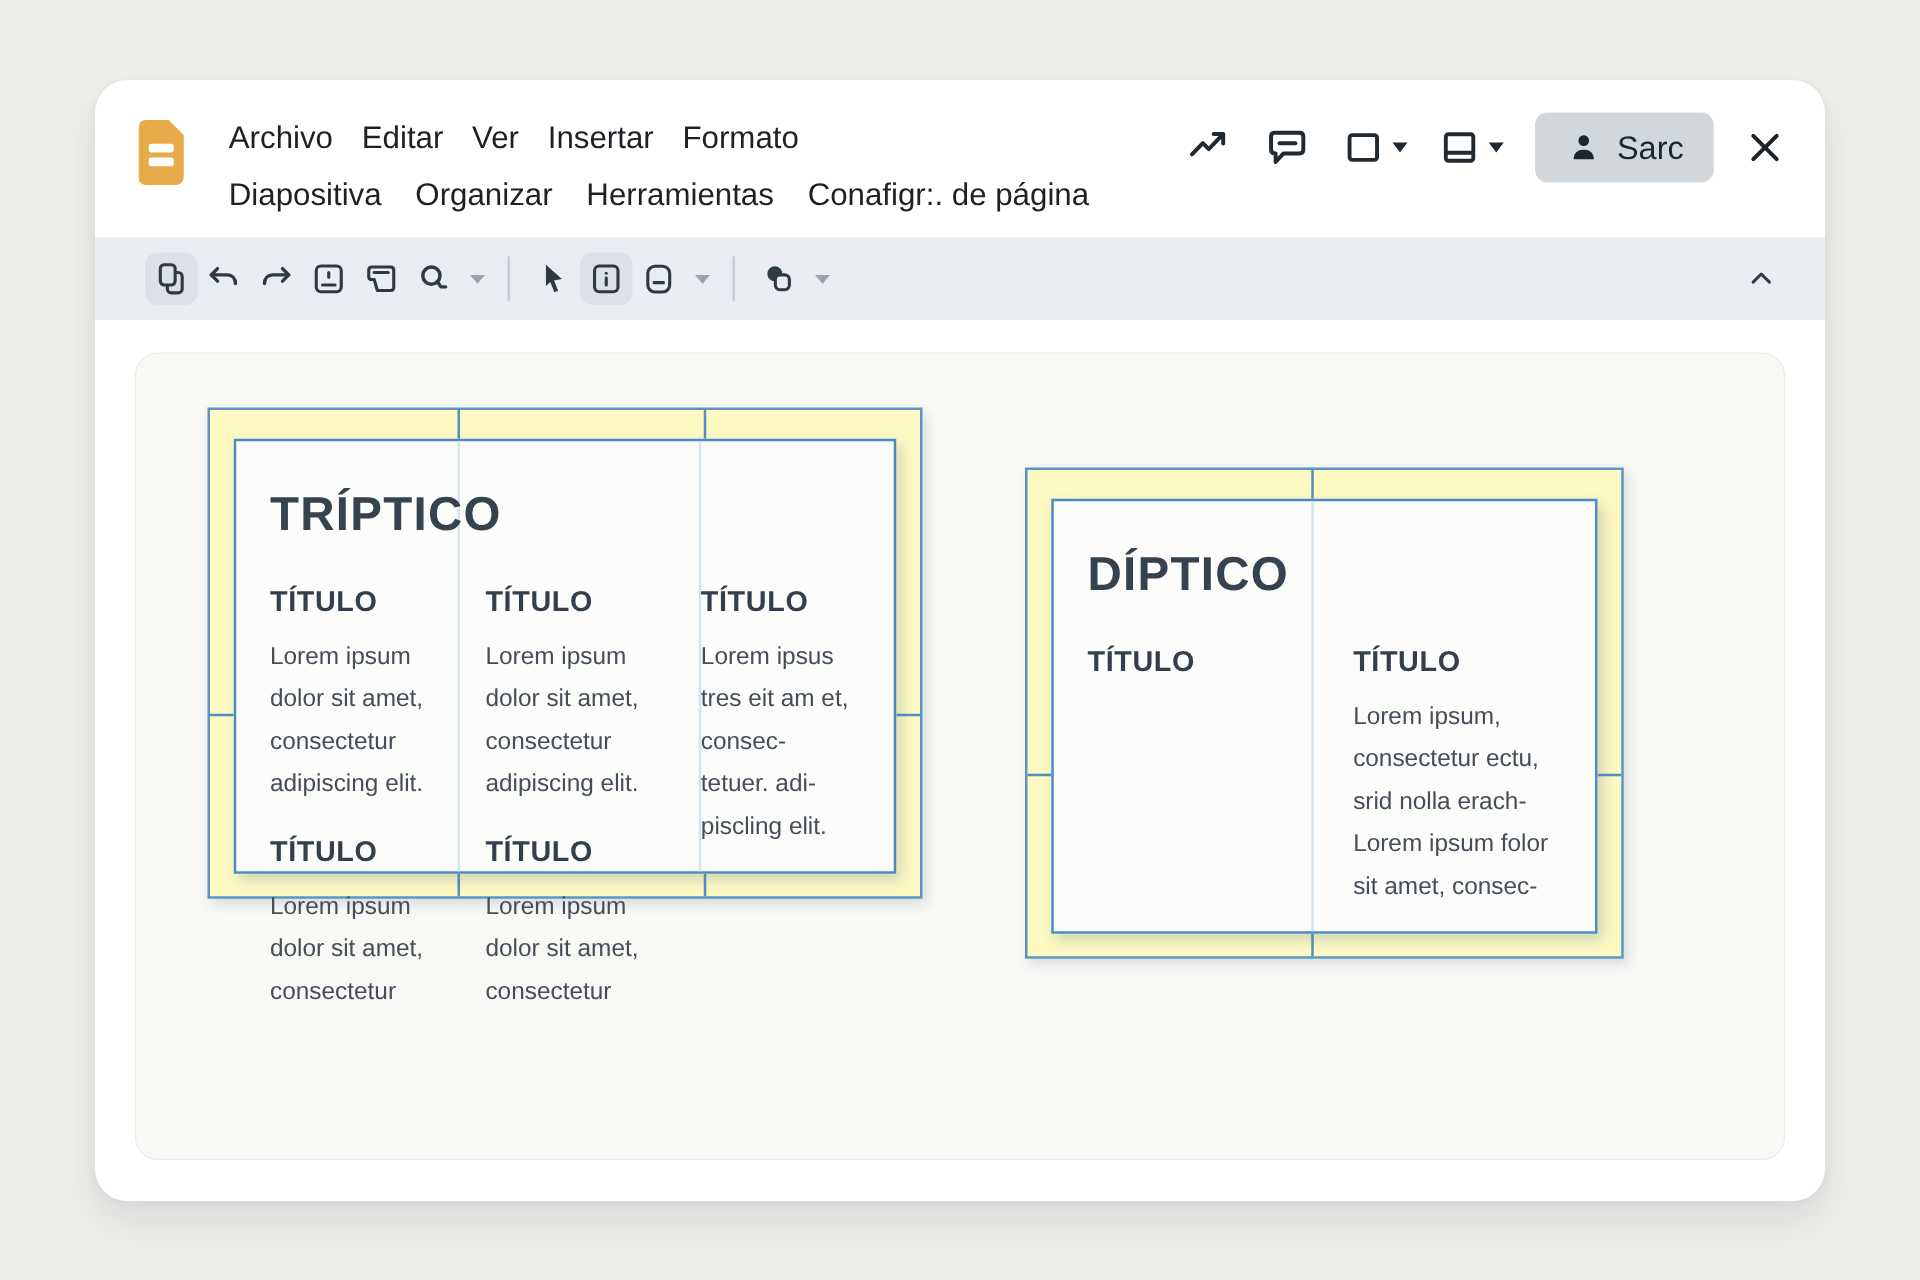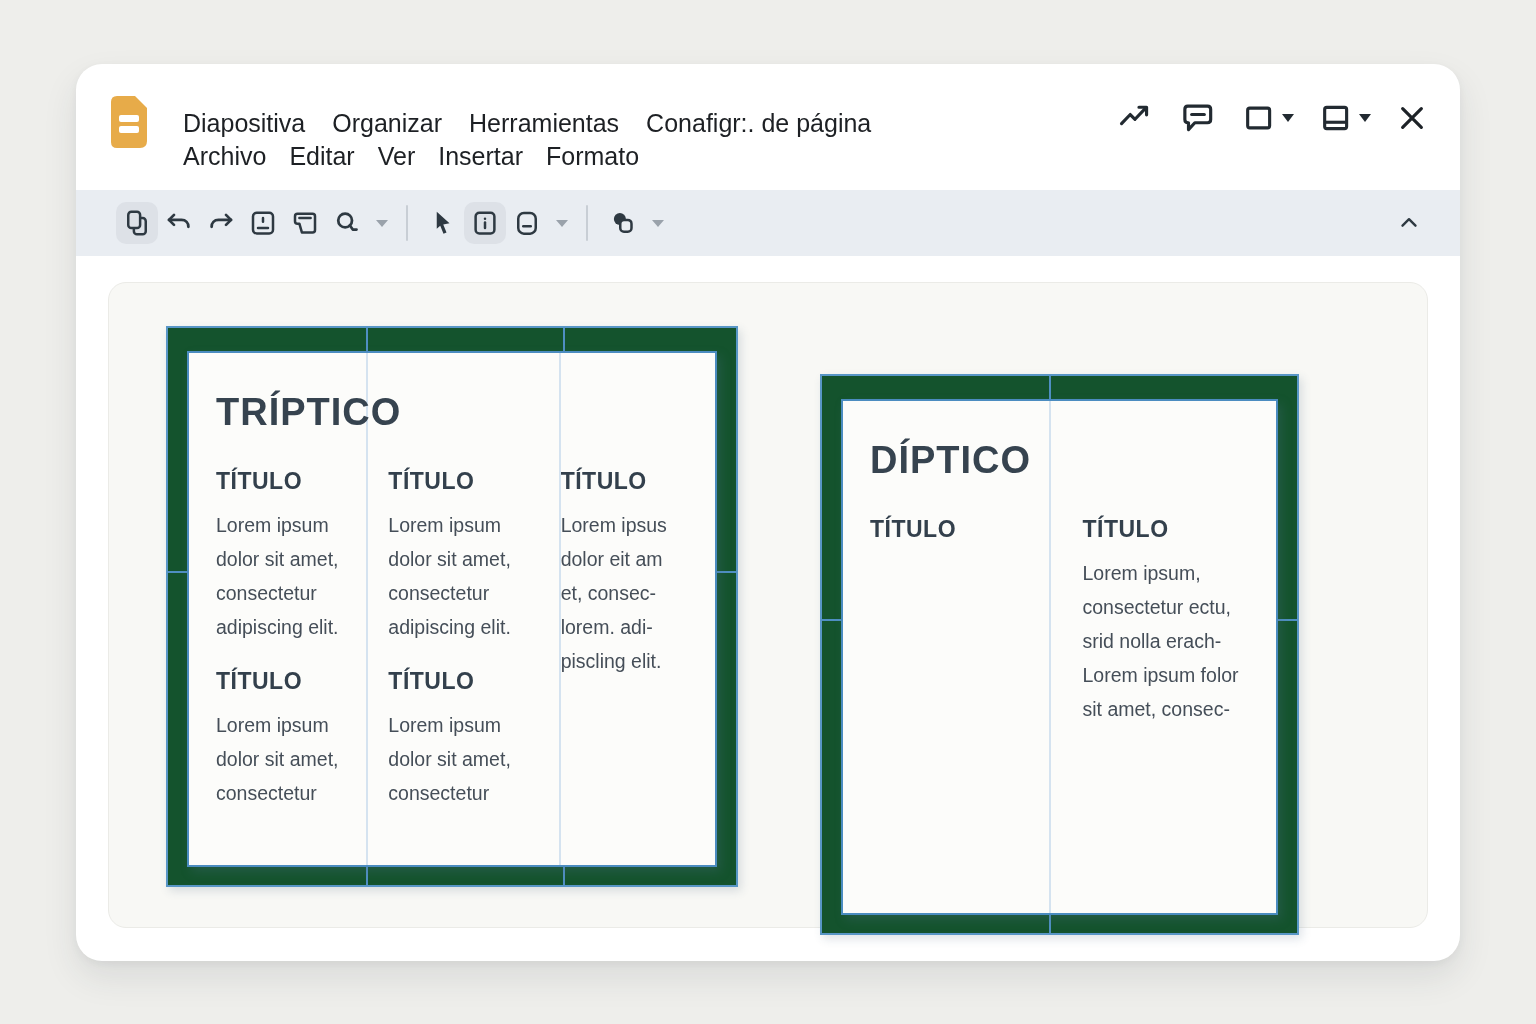--- a/index.html
+++ b/index.html
@@ -45,22 +45,22 @@
   .tgroup { display:flex; align-items:center; gap:10px; }
   .tcaret { width:0; height:0; border-left:6px solid transparent; border-right:6px solid transparent; border-top:7px solid #9aa2ab; margin:0 4px 0 -2px; }
   .tsep { width:2px; height:36px; background:#c8ced5; margin:0 14px; border-radius:1px; }
   .toolbar .spacer { flex:1; }
   
   .canvas {
     position:absolute; left:32px; top:218px; width:1320px; height:646px;
     background:#f8f8f5; border:1.5px solid #ebebe7; border-radius:18px;
   }
   .slide-frame {
-    position:absolute; top:43px; height:561px;
-    background:#14532d; border:2px solid #5896c6;
+    position:absolute; top:43px; height:393px;
+    background:#fef9c3; border:2px solid #5896c6;
     box-shadow: 3px 4px 9px rgba(50,80,110,0.16);
   }
   .triptych { left:57px; width:572px; }
   .diptych  { left:711px; width:479px;margin-top:48px; }
   .page {
     position:absolute; left:19px; right:19px; top:23px; bottom:18px;
     background:#fcfcfa; border:2px solid #4b8cc0;
     box-shadow: 4px 5px 10px rgba(80,110,140,0.25);
   }
   .tick-v { position:absolute; width:2px; background:#4f8fc2; }
@@ -98,33 +98,33 @@
   <div class="header">
     <div class="logo">
       <svg width="38" height="54" viewBox="0 0 38 54">
         <path d="M7,1 H25 L37,13 V46 Q37,53 30,53 H7 Q1,53 1,47 V7 Q1,1 7,1 Z" fill="#e7ab49"></path>
         <rect x="9" y="20" width="20" height="7" rx="2" fill="#ffffff"></rect>
         <rect x="9" y="31" width="20" height="7" rx="2" fill="#ffffff"></rect>
       </svg>
     </div>
 
     <div class="menus">
-      <div class="menu-row r2">
-        <span class="menu-item">Diapositiva</span>
-        <span class="menu-item">Organizar</span>
-        <span class="menu-item">Herramientas</span>
-        <span class="menu-item">Conafigr:. de página</span>
-      </div>
       <div class="menu-row r1">
         <span class="menu-item">Archivo</span>
         <span class="menu-item">Editar</span>
         <span class="menu-item">Ver</span>
         <span class="menu-item">Insertar</span>
         <span class="menu-item">Formato</span>
       </div>
+      <div class="menu-row r2">
+        <span class="menu-item">Diapositiva</span>
+        <span class="menu-item">Organizar</span>
+        <span class="menu-item">Herramientas</span>
+        <span class="menu-item">Conafigr:. de página</span>
+      </div>
     </div>
 
     <div class="header-actions">
       <button class="hbtn">
         <svg width="38" height="38" viewBox="0 0 24 24" fill="none" stroke="#222a31" stroke-width="2" stroke-linecap="round" stroke-linejoin="round">
           <path d="M3.5,15.5 L9,9.8 L12,12.8 L19,5.5"></path>
           <path d="M14.5,5.2 H19.3 V10"></path>
         </svg>
       </button>
       <button class="hbtn">
@@ -138,20 +138,27 @@
           <rect x="4" y="5" width="15.5" height="14" rx="1.5"></rect>
         </svg>
         <span class="caret"></span>
       </button>
       <button class="hbtn">
         <svg width="34" height="34" viewBox="0 0 24 24" fill="none" stroke="#222a31" stroke-width="2.2">
           <rect x="4" y="4.5" width="15.5" height="15" rx="1.5"></rect>
           <path d="M4,15 H19.5"></path>
         </svg>
         <span class="caret"></span>
+      </button>
+      <button class="account-btn">
+        <svg width="30" height="30" viewBox="0 0 24 24">
+          <circle cx="12" cy="7.6" r="3.4" fill="#1d262e"></circle>
+          <path d="M5.5,19.5 Q5.5,13.4 12,13.4 Q18.5,13.4 18.5,19.5 Z" fill="#1d262e"></path>
+        </svg>
+        <span class="account-label">Sarc</span>
       </button>
       <button class="hbtn">
         <svg width="32" height="32" viewBox="0 0 24 24" stroke="#1d2227" stroke-width="2.4" stroke-linecap="round">
           <path d="M5,5 L19,19 M19,5 L5,19"></path>
         </svg>
       </button>
     </div>
   </div>
 
   <div class="toolbar">
@@ -266,21 +273,21 @@
                 <p>Lorem ipsum dolor sit amet, consectetur adipiscing elit.</p>
               </div>
               <div class="sec">
                 <h3>TÍTULO</h3>
                 <p>Lorem ipsum dolor sit amet, consectetur</p>
               </div>
             </div>
             <div class="col">
               <div class="sec">
                 <h3>TÍTULO</h3>
-                <p>Lorem ipsus dolor eit am et, consec- lorem. adi- piscling elit.</p>
+                <p>Lorem ipsus tres eit am et, consec- tetuer. adi- piscling elit.</p>
               </div>
             </div>
           </div>
         </div>
       </div>
     </div>
 
     <div class="slide-frame diptych">
       <div class="tick-v top f1"></div>
       <div class="tick-v bot f1"></div>

